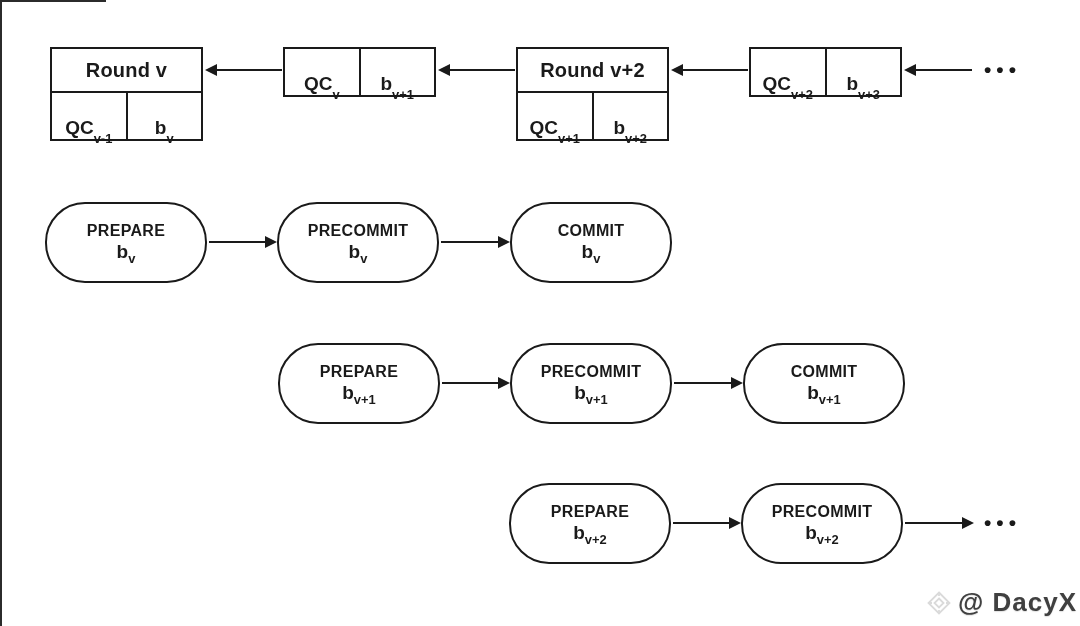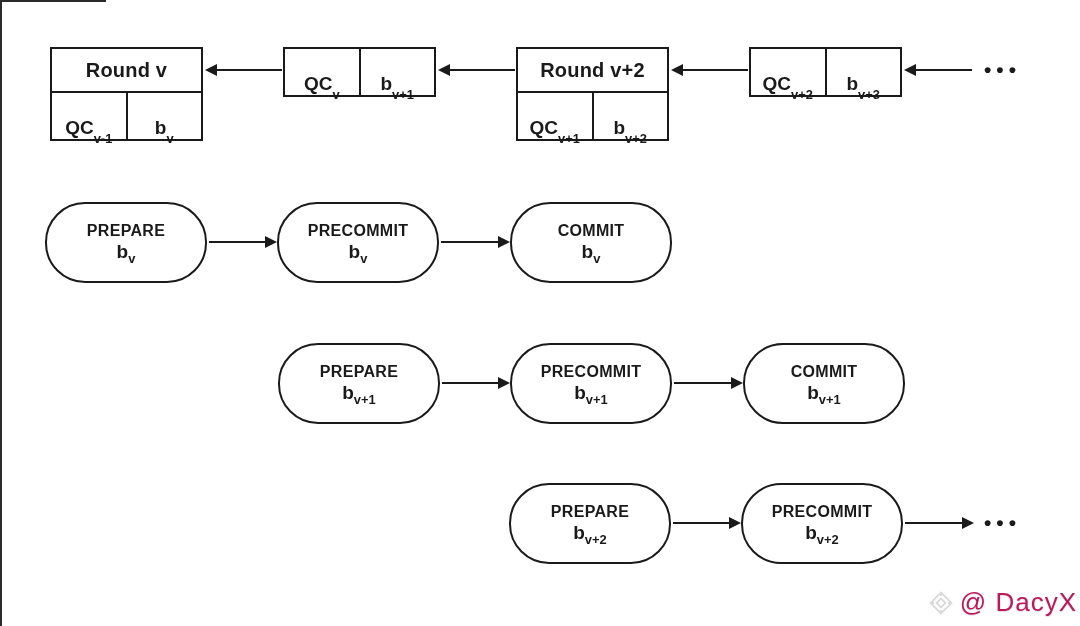--- a/index.html
+++ b/index.html
@@ -78,22 +78,22 @@
     font-weight: bold; font-size: 21px; line-height: 21px;
     letter-spacing: 5px;
     color: #1a1a1a;
   }
 
   
   .watermark {
     position: absolute;
     right: 3px; top: 587px;
     display: flex; align-items: center; gap: 7px;
-    color: #be185d;
-    font-weight: normal; font-size: 26px;
+    color: #404040;
+    font-weight: bold; font-size: 26px;
     letter-spacing: 1px;
     text-shadow: 0 1px 1px rgba(170,170,170,0.35);
     user-select: none;
   }
   .wm-logo { display: flex; align-items: center; }
 </style>
 </head>
 <body>
 
 <div class="canvas">

